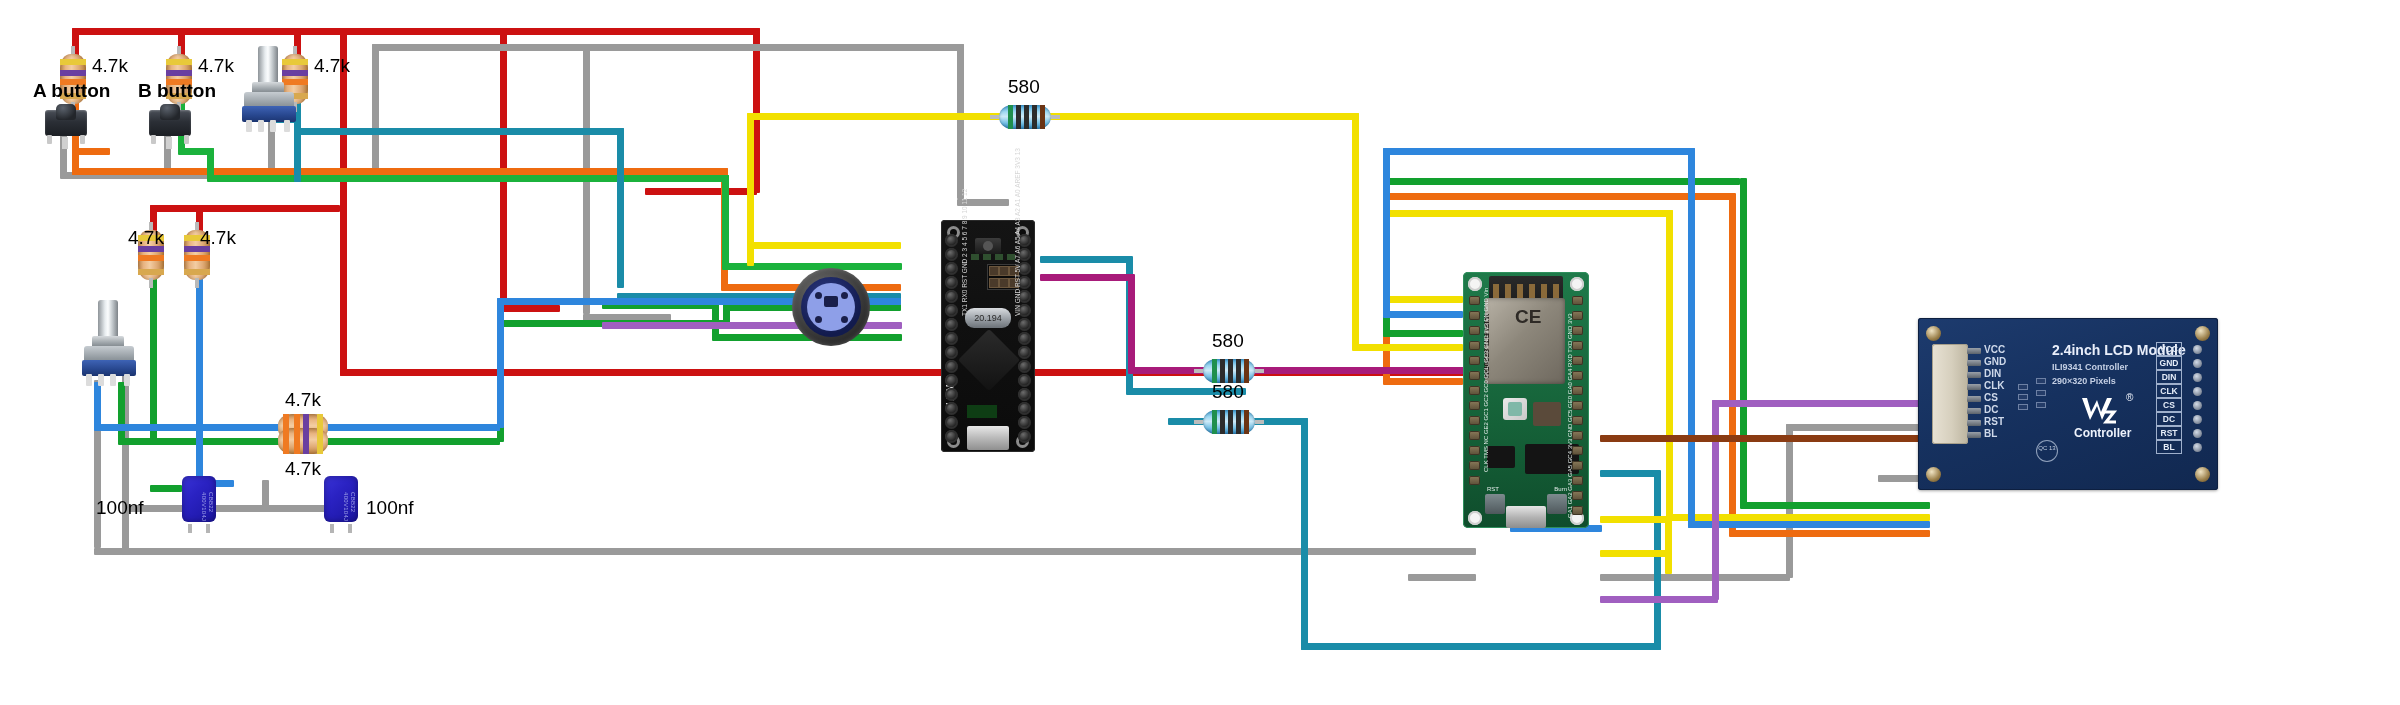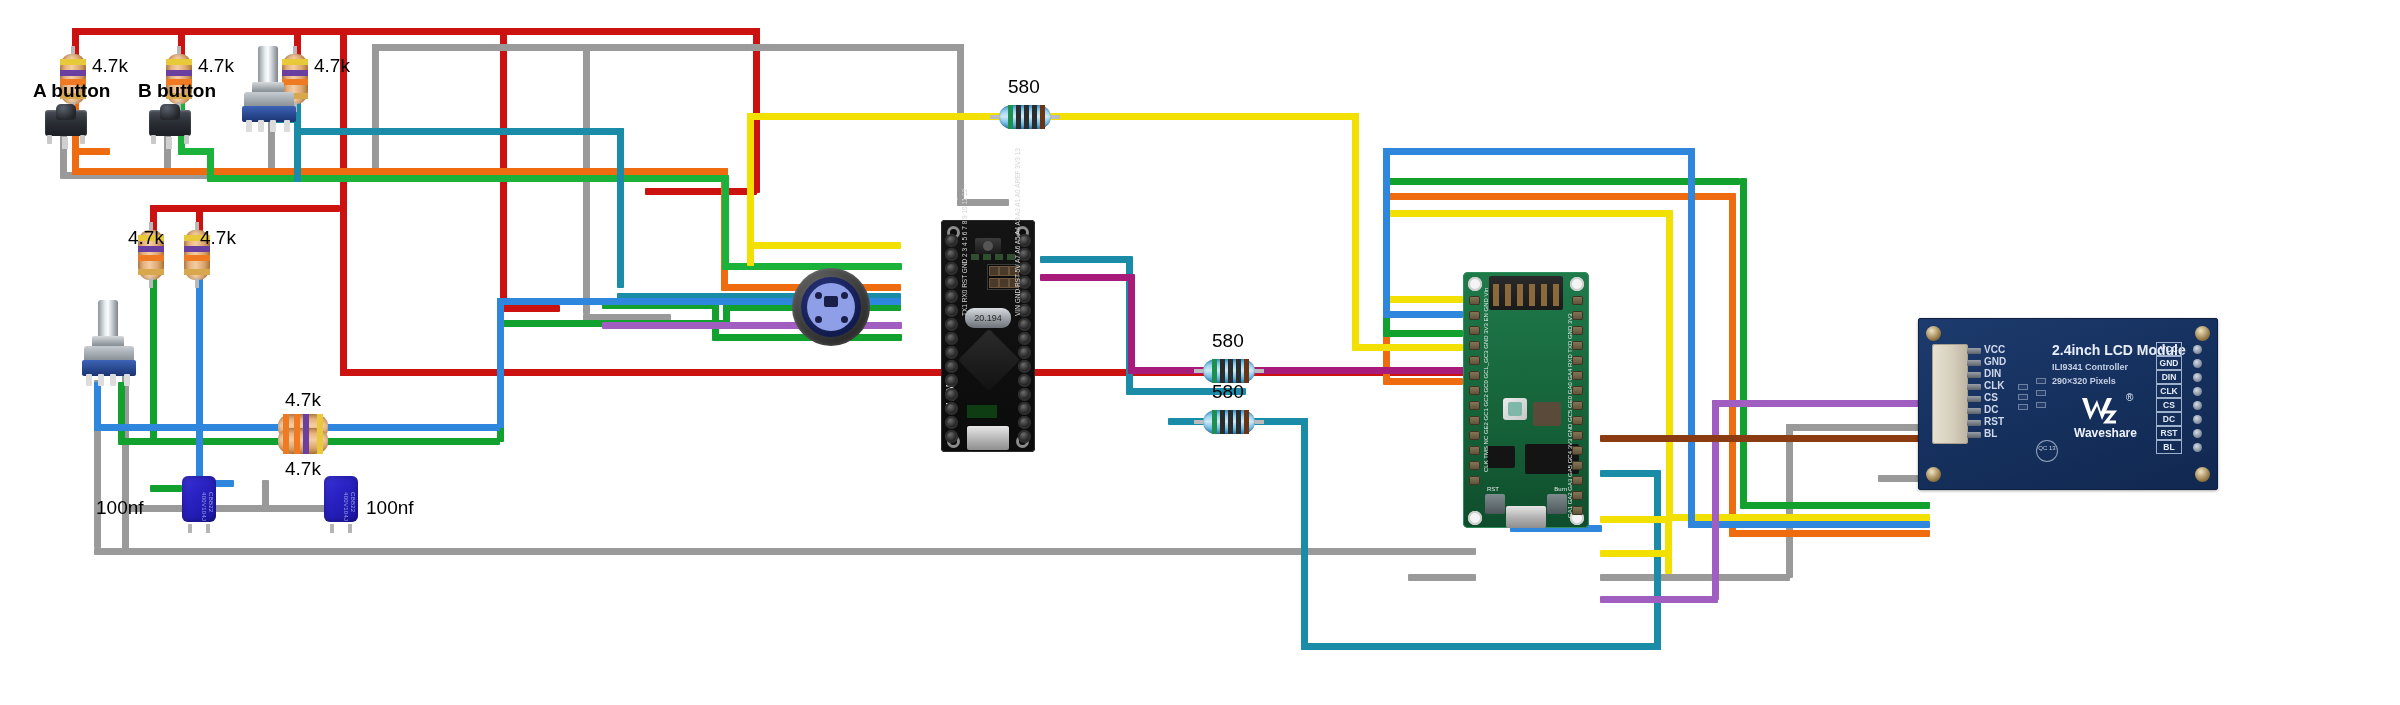--- a/index.html
+++ b/index.html
@@ -577,20 +577,24 @@
 
   <div class="esp" style="left:1463px;top:272px;">
     <div class="ant">
       <div class="antc" style="left:4px;"></div>
         <div class="antc" style="left:16px;"></div>
       <div class="antc" style="left:28px;"></div>
         <div class="antc" style="left:40px;"></div>
       <div class="antc" style="left:52px;"></div>
         <div class="antc" style="left:64px;"></div>
     </div>
+    <div class="shield">
+      <div class="ce">CE</div>
+      <div class="t1">WIFI RTL8720DN</div>
+    </div>
     <div class="rgb"></div>
     <div class="chip"></div>
     <div class="ic"></div>
     <div class="ic2"></div>
     <div class="sw" style="left:22px;"></div>
     <div class="sw" style="right:22px;"></div>
     <div class="usb"></div>
     <div class="mh" style="left:5px;top:5px;"></div>
       <div class="mh" style="right:5px;top:5px;"></div>
     <div class="mh" style="left:5px;bottom:3px;"></div>
@@ -667,21 +671,21 @@
 
     <div class="title">2.4inch LCD Module</div>
     <div class="sub" style="top:44px;">ILI9341 Controller</div>
     <div class="sub" style="top:58px;">290×320 Pixels</div>
 
     <svg class="logo" viewBox="0 0 44 30">
       <path d="M2 2 L10 24 L17 10 L22 24 L32 2 L27 2 L21 16 L17 4 L11 16 L7 2 Z" fill="#ffffff"></path>
       <path d="M24 16 L34 16 L26 26 L36 26" stroke="#ffffff" stroke-width="3" fill="none"></path>
     </svg>
     <div style="position:absolute;left:208px;top:74px;color:#eef3fc;font-size:10px;">®</div>
-    <div class="brand">Waveshare</div>
+    <div class="brand">Controller</div>
     <div class="qc">QC 13</div>
 
     <div class="rtab" style="top:24px;">VCC</div>
     <div class="rtab" style="top:38px;">GND</div>
     <div class="rtab" style="top:52px;">DIN</div>
     <div class="rtab" style="top:66px;">CLK</div>
     <div class="rtab" style="top:80px;">CS</div>
     <div class="rtab" style="top:94px;">DC</div>
     <div class="rtab" style="top:108px;">RST</div>
     <div class="rtab" style="top:122px;">BL</div>

